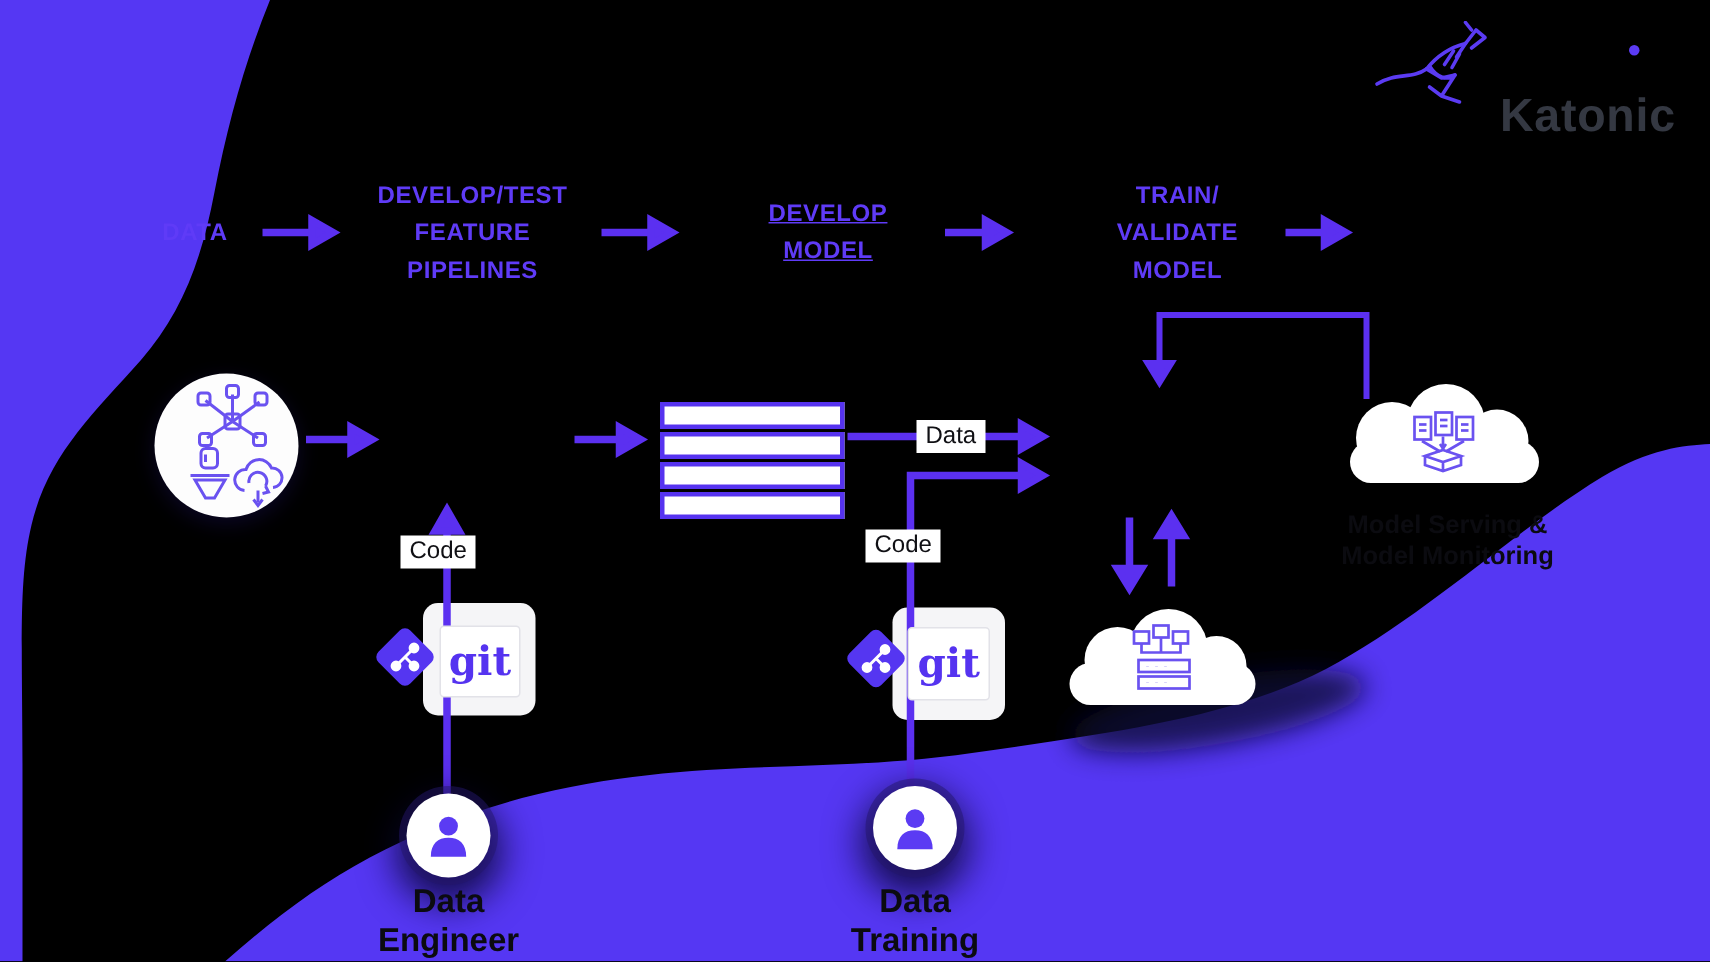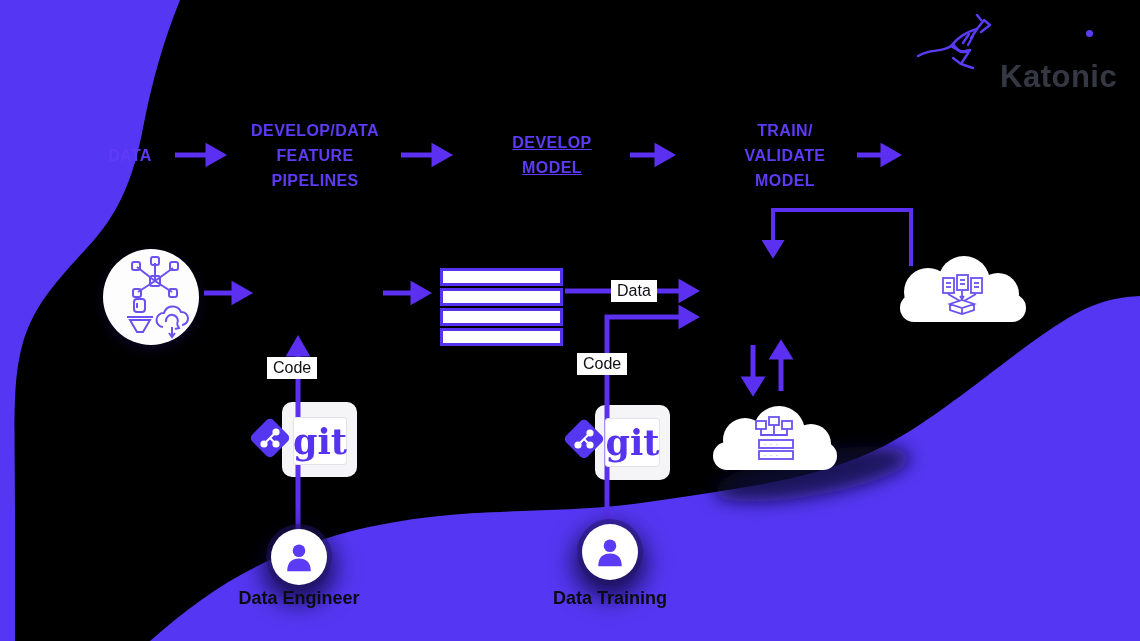--- a/index.html
+++ b/index.html
@@ -21,34 +21,34 @@
   .lbl-code-right{left:577px;top:353px;}
   .data-source{left:103px;top:249px;width:96px;height:96px;border-radius:50%;
                background:#fdfdfd;z-index:2;box-shadow:0 4px 14px rgba(20,12,70,.55);}
   .bar{position:absolute;left:440px;width:123px;height:18px;background:#fff;
        border:3px solid #5633EF;box-sizing:border-box;z-index:4;}
   .git-outer{position:absolute;width:75px;height:75px;background:#f5f5f7;border-radius:10px;z-index:2;}
   .git-outer.left{left:282px;top:402px;}
   .git-outer.right{left:595px;top:405px;}
   .git-inner{position:absolute;background:#fff;border:1px solid #e2e2e8;border-radius:3px;
              z-index:4;display:flex;align-items:center;justify-content:center;
-             color:#5533F0;font-family:"DejaVu Serif",serif;font-weight:700;font-size:35px;}
+             color:#5533F0;font-family:"DejaVu Serif",serif;font-weight:700;font-size:27px;}
   .git-inner.left{left:293px;top:417px;width:52px;height:46px;}
   .git-inner.right{left:605px;top:418px;width:53px;height:47px;}
   .git-diamond{position:absolute;width:30px;height:30px;background:#5536F1;border-radius:5px;
                transform:rotate(45deg);z-index:4;}
   .git-diamond.left{left:255px;top:423px;}
   .git-diamond.right{left:569px;top:424px;}
   .git-diamond svg{transform:rotate(-45deg);}
   .person{position:absolute;width:56px;height:56px;border-radius:50%;background:#fff;z-index:4;
           box-shadow:0 0 0 5px rgba(35,22,105,.5),0 10px 24px 8px rgba(8,5,45,.8);
           display:flex;align-items:center;justify-content:center;}
   .person.engineer{left:271px;top:529px;}
   .person.scientist{left:582px;top:524px;}
-  .role{position:absolute;z-index:4;color:#0b0b10;font-size:18px;font-weight:700;text-align:center;}
+  .role{position:absolute;z-index:4;color:#0b0b10;font-size:22px;font-weight:700;text-align:center;}
   .role.engineer{left:236px;top:588px;width:126px;}
   .role.scientist{left:547px;top:588px;width:126px;}
   .caption{position:absolute;z-index:4;color:#0b0b10;font-size:17px;font-weight:700;
            line-height:21px;text-align:center;white-space:pre-line;}
   .caption.training{left:697px;top:486px;width:180px;}
   .caption.serving{left:875px;top:339px;width:180px;}
   .cloud{position:absolute;z-index:2;}
   .cloud.training{left:707px;top:404px;}
   .cloud.serving{left:892px;top:256px;}
   .brand-text{position:absolute;left:1000px;top:27px;z-index:2;color:#343842;
@@ -67,21 +67,21 @@
       <filter id="blur1" x="-50%" y="-50%" width="200%" height="200%">
         <feGaussianBlur stdDeviation="9"></feGaussianBlur>
       </filter>
     </defs>
     <path fill="#5537F3" d="M0,0 L180,0 C163,42 152,82 143,128 C134,176 120,210 94,240 C60,278 32,304 21,350 C12,388 15,430 15,520 L15,641 L0,641 Z"></path>
     <path fill="#5537F3" d="M150,641 C210,588 262,556 348,532 C460,503 545,517 648,502 C746,488 822,478 884,446 C948,412 1012,352 1068,318 C1100,299 1122,297 1140,296 L1140,641 Z"></path>
     <ellipse cx="812" cy="474" rx="100" ry="22" transform="rotate(-10 812 474)" fill="#0c0834" opacity="0.8" filter="url(#blur1)"></ellipse>
   </svg>
 
   <div class="stage stage1">DATA</div>
-  <div class="stage stage2">DEVELOP/DATA
+  <div class="stage stage2">DEVELOP/TEST
 FEATURE
 PIPELINES</div>
   <div class="stage stage3">DEVELOP
 MODEL</div>
   <div class="stage stage4">TRAIN/
 VALIDATE
 MODEL</div>
 
   <div class="abs data-source">
     <svg width="96" height="96" viewBox="0 0 96 96" fill="none" stroke="#6A52F0" stroke-width="2">
@@ -242,20 +242,22 @@
       <g stroke="#fff" stroke-width="2" fill="#fff">
         <line x1="10" y1="20" x2="20" y2="10"></line>
           <line x1="15" y1="15" x2="20" y2="20"></line>
         <circle cx="9" cy="21" r="2.6"></circle>
           <circle cx="21" cy="9" r="2.6"></circle>
           <circle cx="21" cy="21" r="2.6"></circle>
       </g>
     </svg>
   </div>
 
+  <div class="caption serving">Model Serving &amp;
+Model Monitoring</div>
 
   <div class="person engineer">
     <svg width="44" height="44" viewBox="0 0 56 56">
       <circle cx="28" cy="20" r="8" fill="#5B3BF3"></circle>
       <path d="M13,46 C13,35 19,30 28,30 C37,30 43,35 43,46 Z" fill="#5B3BF3"></path>
     </svg>
   </div>
   <div class="person scientist">
     <svg width="44" height="44" viewBox="0 0 56 56">
       <circle cx="28" cy="20" r="8" fill="#5B3BF3"></circle>

